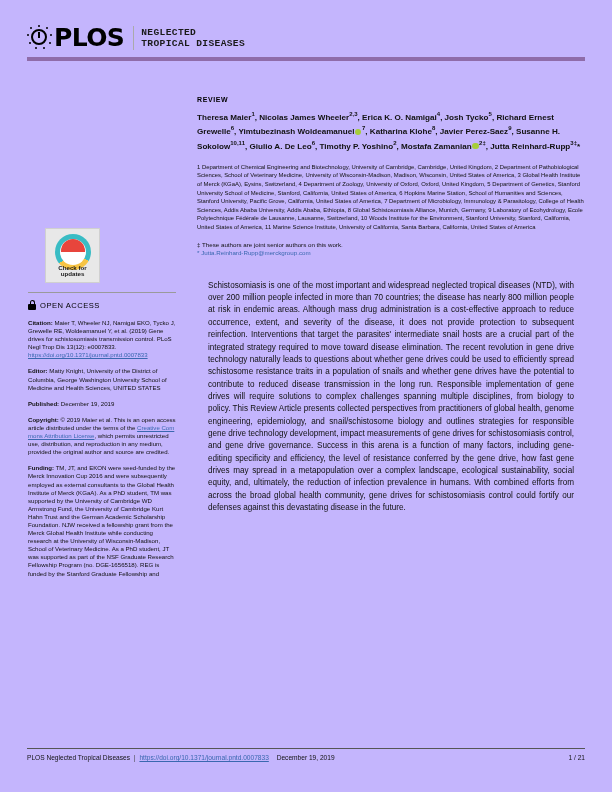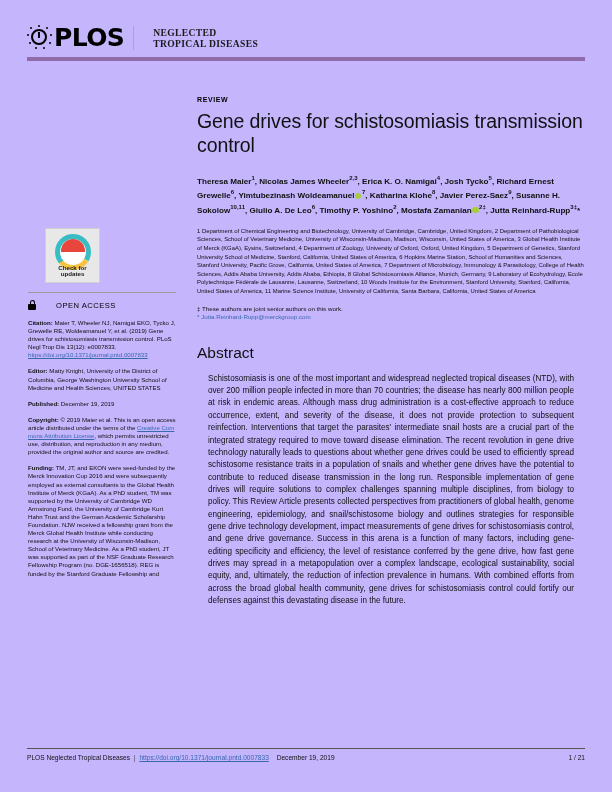--- a/index.html
+++ b/index.html
@@ -71,28 +71,27 @@
     margin-left: 1px;
     color: #000;
   }
   .masthead-sep {
     width: 1px;
     background: #aaa;
     height: 24px;
     margin: 0 7px 0 9px;
   }
   .journal-name {
-    font-family: Liberation Serif, serif;
+    font-family: Liberation Mono, monospace;
     font-weight: bold;
     font-size: 9.6px;
     line-height: 11.2px;
     letter-spacing: 0.35px;
     color: #1a1a1a;
     text-transform: uppercase;
-    margin-left: 12px;
   }
   .rule-purple {
     position: absolute;
     left: 27px;
     top: 57px;
     width: 558px;
     height: 4px;
     background: #8f6ca9;
   }
 
@@ -151,21 +150,21 @@
     font-weight: bold;
     color: #1a1a1a;
   }
   .sb-rule {
     border-top: 0.7px solid #9a9a9a;
     margin: 4px 0 7px 0;
   }
   .oa-row {
     display: flex;
     align-items: center;
-    gap: 20px;
+    gap: 4px;
     margin-bottom: 9px;
   }
   .lock-icon {
     width: 8px;
     height: 10px;
     position: relative;
     flex: 0 0 auto;
   }
   .lock-icon .body {
     position: absolute;
@@ -364,28 +363,26 @@
     </div>
 
     <div class="sb-block">
       <b>Funding:</b><span> TM, JT, and EKON were seed-funded by the Merck Innovation Cup 2016 and were subsequently employed as external consultants to the Global Health Institute of Merck (KGaA). As a PhD student, TM was supported by the University of Cambridge WD Armstrong Fund, the University of Cambridge Kurt Hahn Trust and the German Academic Scholarship Foundation. NJW received a fellowship grant from the Merck Global Health Institute while conducting research at the University of Wisconsin-Madison, School of Veterinary Medicine. As a PhD student, JT was supported as part of the NSF Graduate Research Fellowship Program (no. DGE-1656518). REG is funded by the Stanford Graduate Fellowship and</span>
     </div>
 
   </div>
 
   <div class="main">
     <div class="kicker">REVIEW</div>
-    <h1 class="title">Gene drives for schistosomiasis transmission control</h1>
     <div class="authors">Theresa Maier<sup>1</sup>, Nicolas James Wheeler<sup>2,3</sup>, Erica K. O. Namigai<sup>4</sup>, Josh Tycko<sup>5</sup>, Richard Ernest Grewelle<sup>6</sup>, Yimtubezinash Woldeamanuel<span class="orcid"></span><sup>7</sup>, Katharina Klohe<sup>8</sup>, Javier Perez-Saez<sup>9</sup>, Susanne H. Sokolow<sup>10,11</sup>, Giulio A. De Leo<sup>6</sup>, Timothy P. Yoshino<sup>2</sup>, Mostafa Zamanian<span class="orcid"></span><sup>2‡</sup>, Jutta Reinhard-Rupp<sup>3‡</sup>*</div>
     <div class="affils">1 Department of Chemical Engineering and Biotechnology, University of Cambridge, Cambridge, United Kingdom, 2 Department of Pathobiological Sciences, School of Veterinary Medicine, University of Wisconsin-Madison, Madison, Wisconsin, United States of America, 3 Global Health Institute of Merck (KGaA), Eysins, Switzerland, 4 Department of Zoology, University of Oxford, Oxford, United Kingdom, 5 Department of Genetics, Stanford University School of Medicine, Stanford, California, United States of America, 6 Hopkins Marine Station, School of Humanities and Sciences, Stanford University, Pacific Grove, California, United States of America, 7 Department of Microbiology, Immunology &amp; Parasitology, College of Health Sciences, Addis Ababa University, Addis Ababa, Ethiopia, 8 Global Schistosomiasis Alliance, Munich, Germany, 9 Laboratory of Ecohydrology, Ecole Polytechnique Fédérale de Lausanne, Lausanne, Switzerland, 10 Woods Institute for the Environment, Stanford University, Stanford, California, United States of America, 11 Marine Science Institute, University of California, Santa Barbara, California, United States of America</div>
     <div class="notes">
       <div>‡ These authors are joint senior authors on this work.</div>
       <div class="email">* Jutta.Reinhard-Rupp@merckgroup.com</div>
     </div>
-    <h2 class="abstract-h">Abstract</h2>
     <p class="abstract-p">Schistosomiasis is one of the most important and widespread neglected tropical diseases (NTD), with over 200 million people infected in more than 70 countries; the disease has nearly 800 million people at risk in endemic areas. Although mass drug administration is a cost-effective approach to reduce occurrence, extent, and severity of the disease, it does not provide protection to subsequent reinfection. Interventions that target the parasites' intermediate snail hosts are a crucial part of the integrated strategy required to move toward disease elimination. The recent revolution in gene drive technology naturally leads to questions about whether gene drives could be used to efficiently spread schistosome resistance traits in a population of snails and whether gene drives have the potential to contribute to reduced disease transmission in the long run. Responsible implementation of gene drives will require solutions to complex challenges spanning multiple disciplines, from biology to policy. This Review Article presents collected perspectives from practitioners of global health, genome engineering, epidemiology, and snail/schistosome biology and outlines strategies for responsible gene drive technology development, impact measurements of gene drives for schistosomiasis control, and gene drive governance. Success in this arena is a function of many factors, including gene-editing specificity and efficiency, the level of resistance conferred by the gene drive, how fast gene drives may spread in a metapopulation over a complex landscape, ecological sustainability, social equity, and, ultimately, the reduction of infection prevalence in humans. With combined efforts from across the broad global health community, gene drives for schistosomiasis control could fortify our defenses against this devastating disease in the future.</p>
   </div>
 
   <div class="footer-rule"></div>
   <div class="footer">
     <div>
       <span>PLOS Neglected Tropical Diseases</span>
       <span class="sep">|</span>
       <a href="#">https://doi.org/10.1371/journal.pntd.0007833</a>
       <span style="margin-left:6px;">December 19, 2019</span>

